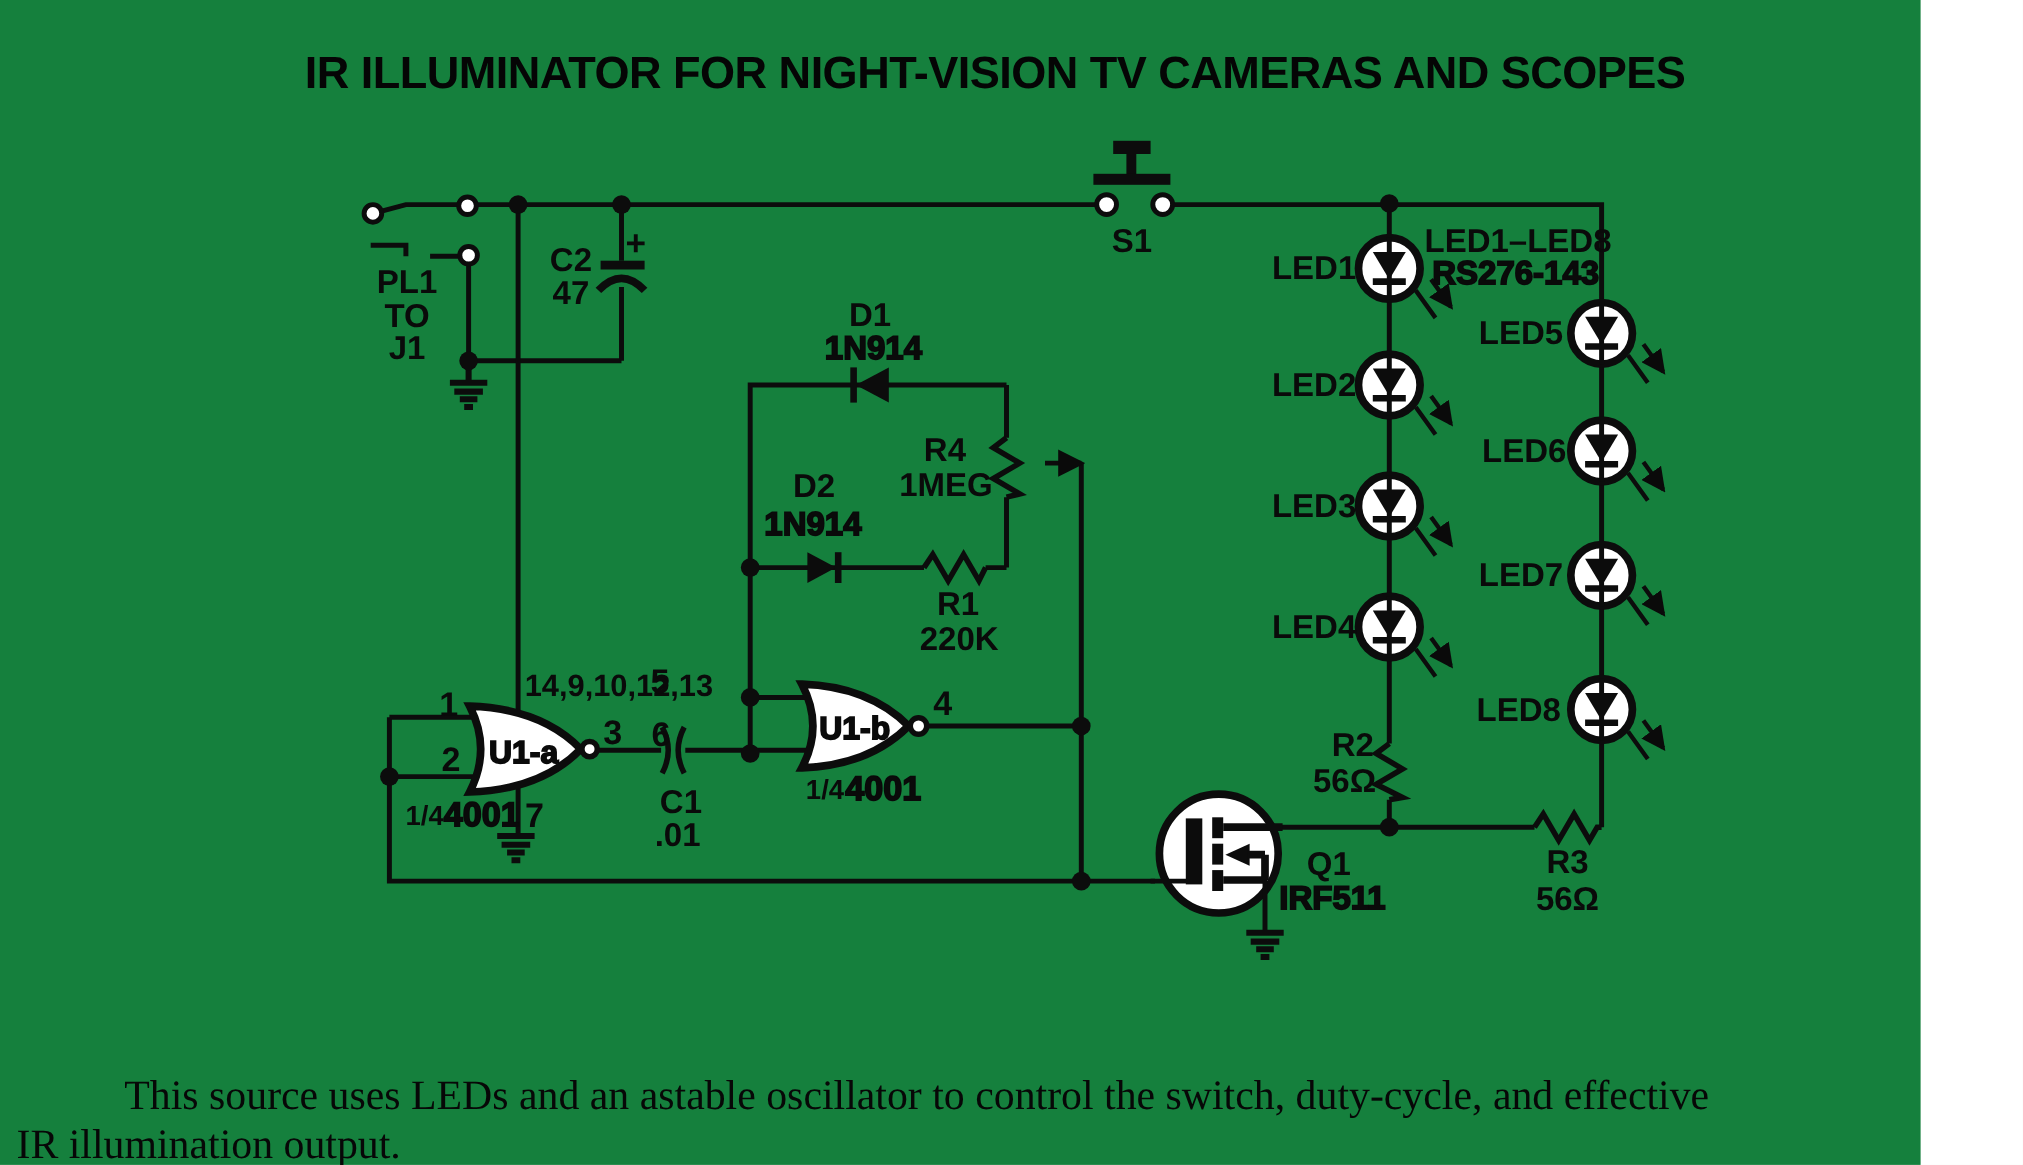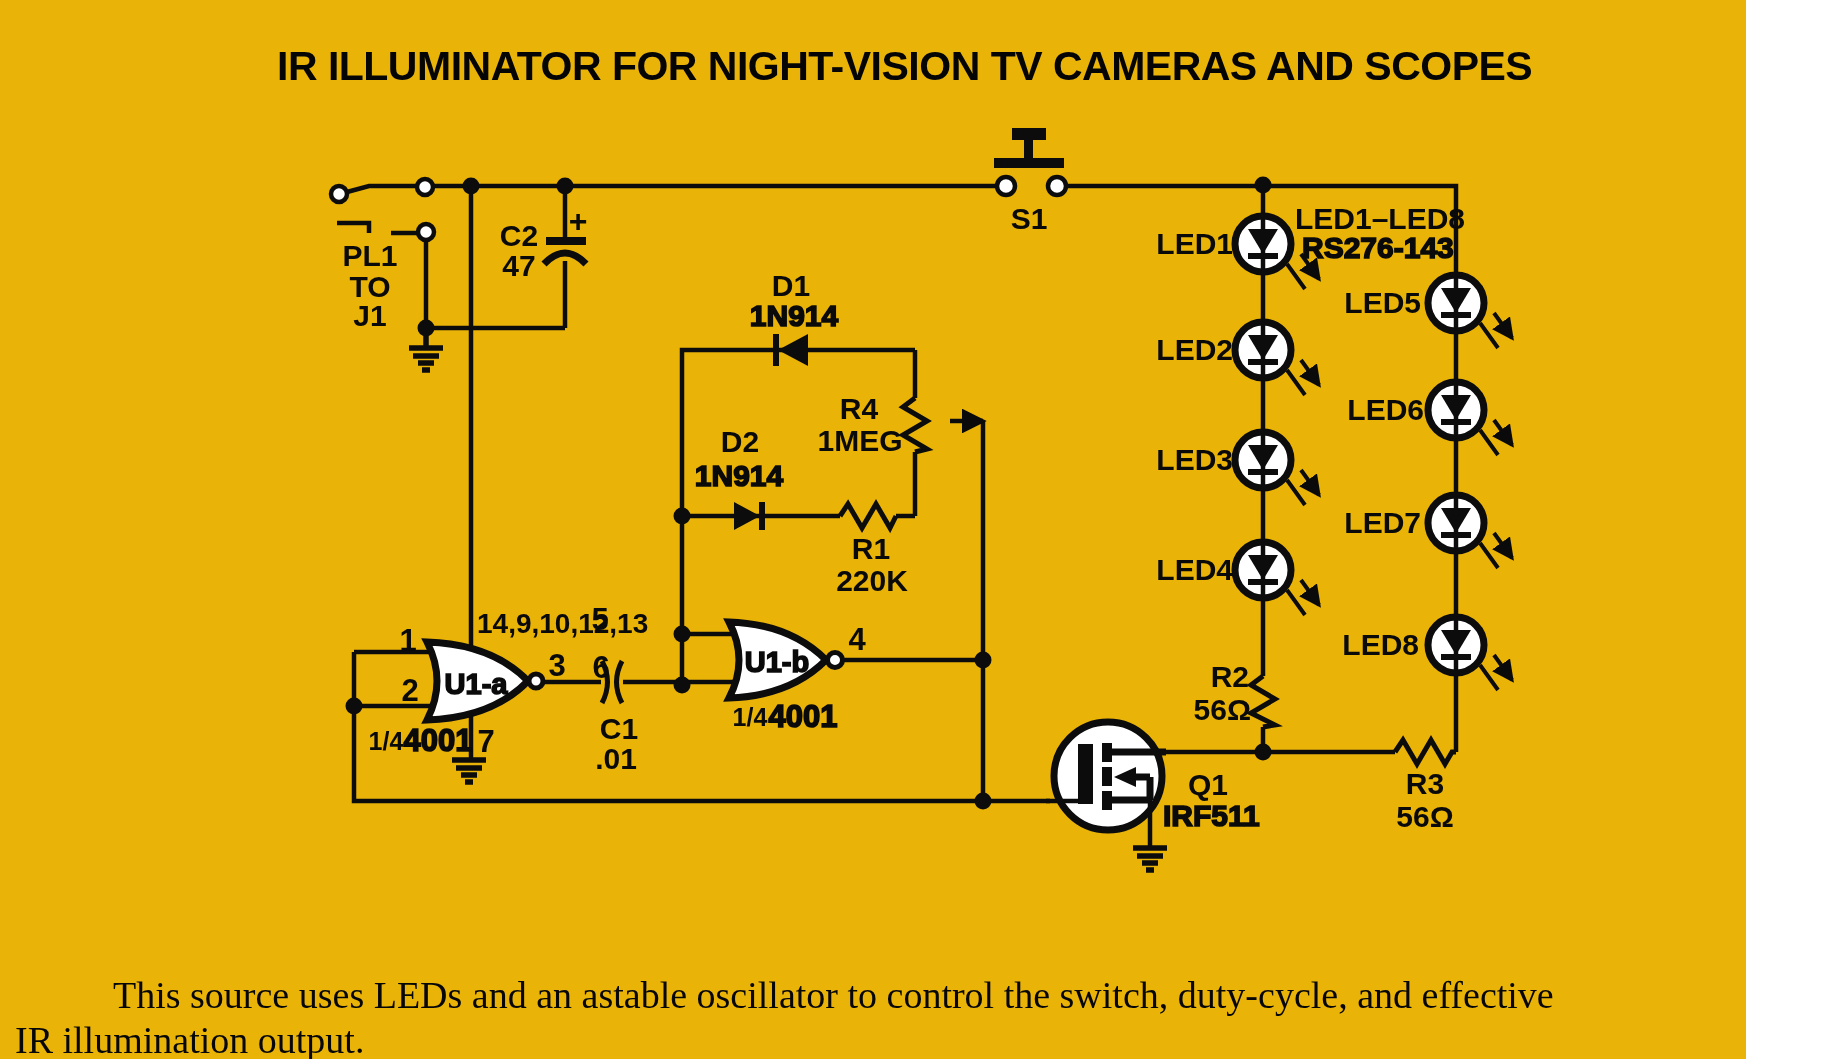--- a/index.html
+++ b/index.html
@@ -1,16 +1,16 @@
 <!DOCTYPE html>
 <html><head>
 <meta charset="utf-8">
 <style>
   html,body{margin:0;padding:0;background:#ffffff;}
-  #page{position:relative;width:1746px;height:1059px;background:#eab308;overflow:hidden;}
+  #page{position:relative;width:1746px;height:1059px;background:#15803d;overflow:hidden;}
   svg{display:block;position:absolute;left:0;top:0;}
   .lbl{font-family:"Liberation Sans",sans-serif;font-weight:700;fill:#0a0a0a;}
   .xb{paint-order:stroke;stroke:#0a0a0a;stroke-width:1.6px;}
   .ttl{font-family:"Liberation Sans",sans-serif;font-weight:700;fill:#050505;letter-spacing:-0.5px;}
   .serif{font-family:"Liberation Serif",serif;font-weight:400;fill:#070707;}
 </style>
 </head>
 <body>
 
 <div id="page">

